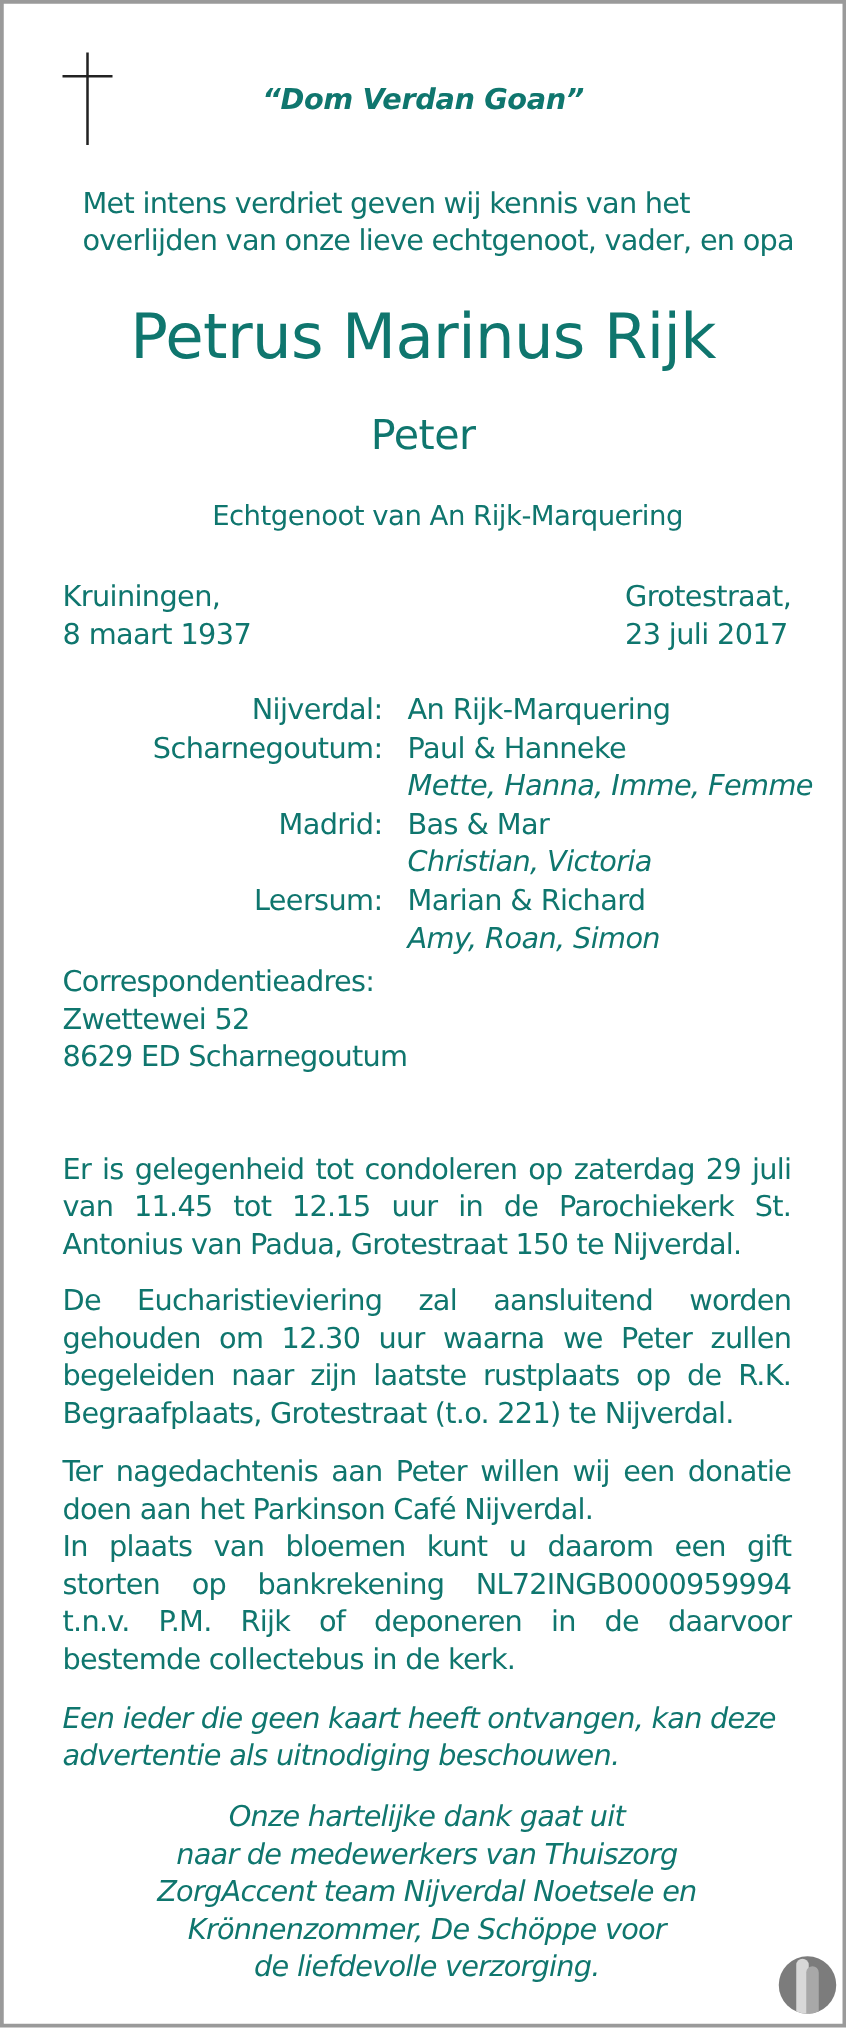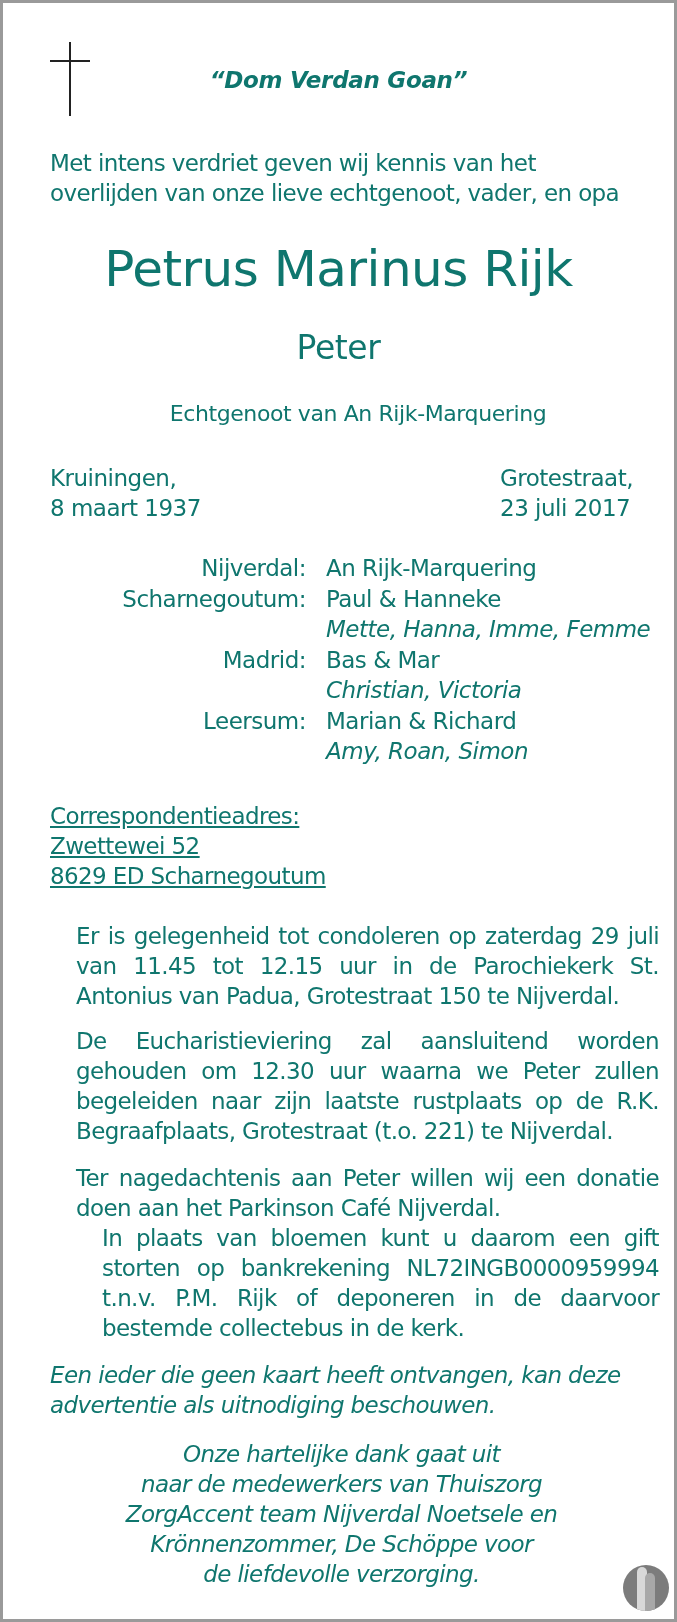--- a/index.html
+++ b/index.html
@@ -15,34 +15,34 @@
     }
     .cross { position: absolute; left: 47px; top: 39px; width: 40px; height: 74px; }
     .cross .v { position: absolute; left: 19px; top: 0; width: 2px; height: 74px; background: #222; }
     .cross .h { position: absolute; left: 0; top: 18px; width: 40px; height: 2px; background: #222; }
     .motto {
       position: absolute; left: 100px; right: 100px; top: 64px;
       text-align: center; font-style: italic; font-weight: bold;
       font-size: 23px; letter-spacing: -0.3px;
     }
     .block { position: absolute; left: 47px; width: 583px; font-size: 23px; line-height: 30px; letter-spacing: -0.6px; }
-    .intro { top: 145px; }
+    .intro { top: 145px; margin-left: 16px; }
     .name { position: absolute; left: 0; right: 0; top: 236px; text-align: center; font-size: 50px; letter-spacing: -0.5px; line-height: 60px; }
     .nick { position: absolute; left: 0; right: 0; top: 325px; text-align: center; font-size: 33px; line-height: 40px; letter-spacing: -0.4px; }
     .spouse { position: absolute; left: 0; right: 0; top: 398px; text-align: center; font-size: 22px; letter-spacing: -0.4px; margin-left: 39px; }
     .dates { position: absolute; left: 47px; width: 583px; top: 460px; font-size: 23px; line-height: 30px; letter-spacing: -0.5px; }
     .dates .left { position: absolute; left: 0; top: 0; }
     .dates .right { position: absolute; right: 0; top: 0; text-align: left; }
     .family { position: absolute; top: 550px; left: 0; width: 677px; font-size: 23px; line-height: 30.5px; letter-spacing: -0.5px; }
     .family .row { display: flex; }
     .family .place { width: 275px; text-align: right; padding-right: 20px; box-sizing: border-box; margin-left: 48px; }
     .family .who { flex: 1; }
     .family .it { font-style: italic; }
-    .address { top: 798px; text-decoration: underline; }
-    .justify { text-align: justify; text-align-last: left; margin-left: 26px; }
+    .address { top: 768px; }
+    .justify { text-align: justify; text-align-last: left; }
     .p1 { top: 918px; }
     .p2 { top: 1023px; }
     .p3 { top: 1160px; }
     .p4 { top: 1357px; font-style: italic; }
     .thanks { top: 1436px; font-style: italic; text-align: center; }
     .logo { position: absolute; left: 620px; top: 1562px; width: 46px; height: 46px; border-radius: 50%; background: #7c7c7c; overflow: hidden; }
     .logo .f1 { position: absolute; left: 14px; top: 2px; width: 10px; height: 44px; background: #d8d8d8; border-radius: 5px 5px 0 0; }
     .logo .f2 { position: absolute; left: 22px; top: 8px; width: 10px; height: 38px; background: #a8a8a8; border-radius: 5px 5px 0 0; }
   </style>
 </head>

